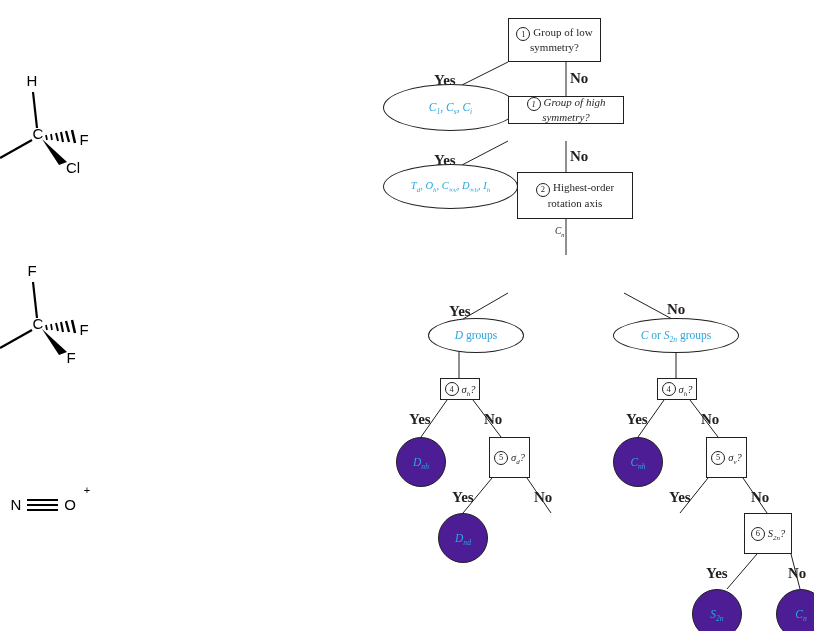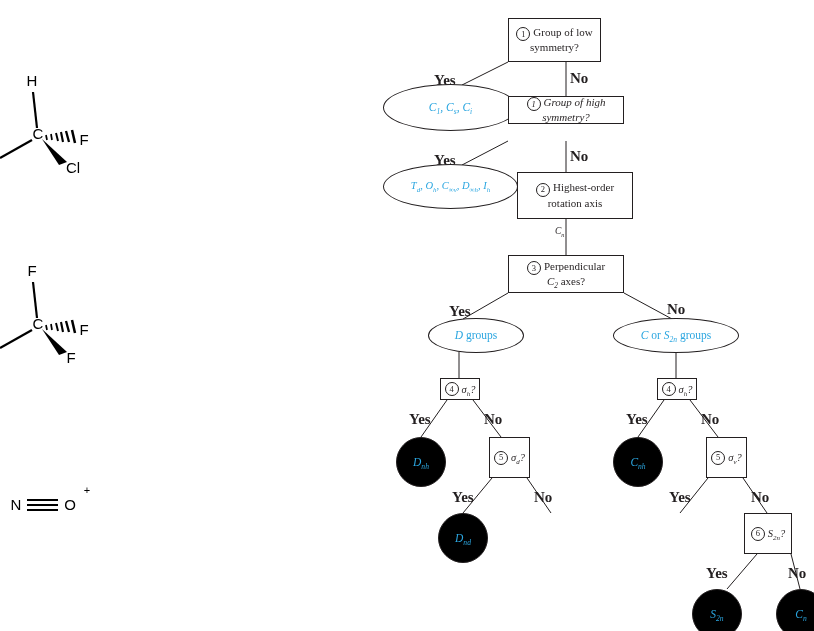--- a/index.html
+++ b/index.html
@@ -21,21 +21,21 @@
     text-align:center;line-height:1.18;
     font-size:11px;color:#231f20;
   }
   .node-ellipse{
     border:1px solid #231f20;background:#ffffff;border-radius:50%;
     display:flex;align-items:center;justify-content:center;
     text-align:center;line-height:1.15;
     font-size:11.5px;color:#2ba6e0;
   }
   .node-circle{
-    border:1px solid #231f20;background:#000000;border-radius:50%;
+    border:1px solid #231f20;background:#4c1d95;border-radius:50%;
     display:flex;align-items:center;justify-content:center;
     text-align:center;font-size:11.5px;color:#2ba6e0;
   }
   .node-small-box{
     border:1px solid #231f20;background:#ffffff;
     display:flex;align-items:center;justify-content:center;
     text-align:center;font-size:10.5px;color:#231f20;
     white-space:nowrap;
   }
 
@@ -212,26 +212,20 @@
   <div class="abs node-box" style="left:508px;top:172px;width:116px;height:47px;margin-left:9px;">
     <div>
       <span class="stepnum">2</span><span class="qtext">Highest-order</span><br>
       <span class="qtext">rotation axis</span>
     </div>
   </div>
   <div class="edge-label" style="left:555px;top:226px;">
     <span class="sym">C<sub>n</sub></span>
   </div>
 
-  <div class="abs node-box" style="left:508px;top:255px;width:116px;height:38px;">
-    <div>
-      <span class="stepnum">3</span><span class="qtext">Perpendicular</span><br>
-      <span class="qtext sym">C<sub>2</sub><span style="font-style:normal"> axes?</span></span>
-    </div>
-  </div>
   <div class="branch-label" style="left:449px;top:303px;">Yes</div>
   <div class="branch-label" style="left:667px;top:301px;">No</div>
 
   <div class="abs node-ellipse" style="left:428px;top:318px;width:96px;height:35px;">
     <span><span class="sym">D</span> groups</span>
   </div>
 
   <div class="abs node-ellipse" style="left:613px;top:318px;width:126px;height:35px;">
     <span><span class="sym">C</span> or <span class="sym">S<sub>2n</sub></span> groups</span>
   </div>

